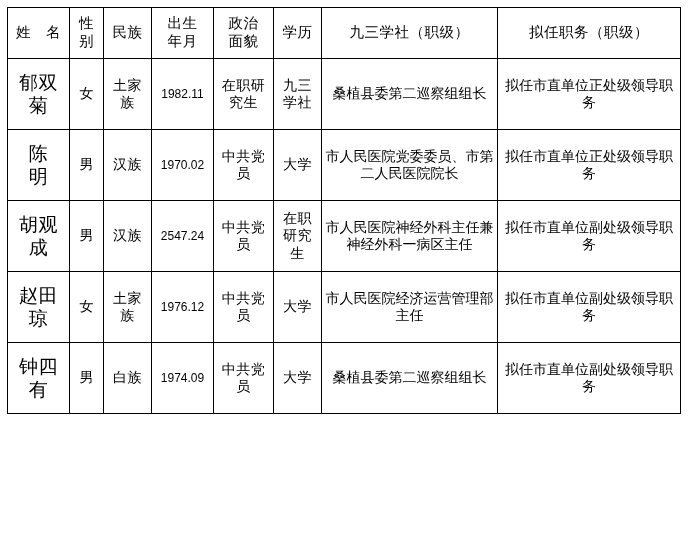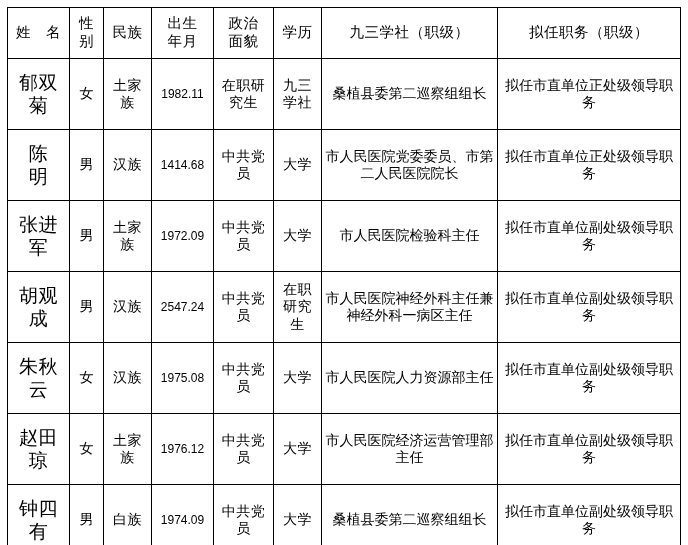--- a/index.html
+++ b/index.html
@@ -126,54 +126,34 @@
         <td class="birth">1982.11</td>
         <td class="political">在职研究生</td>
         <td class="edu">九三学社</td>
         <td class="post">桑植县委第二巡察组组长</td>
         <td class="propose">拟任市直单位正处级领导职务</td>
       </tr>
       <tr>
         <td class="name">陈　明</td>
         <td>男</td>
         <td class="nation">汉族</td>
-        <td class="birth">1414.68</td>
+        <td class="birth">1970.02</td>
         <td class="political">中共党员</td>
         <td class="edu">大学</td>
         <td class="post">市人民医院党委委员、市第二人民医院院长</td>
         <td class="propose">拟任市直单位正处级领导职务</td>
-      </tr>
-      <tr>
-        <td class="name">张进军</td>
-        <td>男</td>
-        <td class="nation">土家族</td>
-        <td class="birth">1972.09</td>
-        <td class="political">中共党员</td>
-        <td class="edu">大学</td>
-        <td class="post">市人民医院检验科主任</td>
-        <td class="propose">拟任市直单位副处级领导职务</td>
       </tr>
       <tr>
         <td class="name">胡观成</td>
         <td>男</td>
         <td class="nation">汉族</td>
         <td class="birth">2547.24</td>
         <td class="political">中共党员</td>
         <td class="edu">在职研究生</td>
         <td class="post">市人民医院神经外科主任兼神经外科一病区主任</td>
-        <td class="propose">拟任市直单位副处级领导职务</td>
-      </tr>
-      <tr>
-        <td class="name">朱秋云</td>
-        <td>女</td>
-        <td class="nation">汉族</td>
-        <td class="birth">1975.08</td>
-        <td class="political">中共党员</td>
-        <td class="edu">大学</td>
-        <td class="post">市人民医院人力资源部主任</td>
         <td class="propose">拟任市直单位副处级领导职务</td>
       </tr>
       <tr>
         <td class="name">赵田琼</td>
         <td>女</td>
         <td class="nation">土家族</td>
         <td class="birth">1976.12</td>
         <td class="political">中共党员</td>
         <td class="edu">大学</td>
         <td class="post">市人民医院经济运营管理部主任</td>

